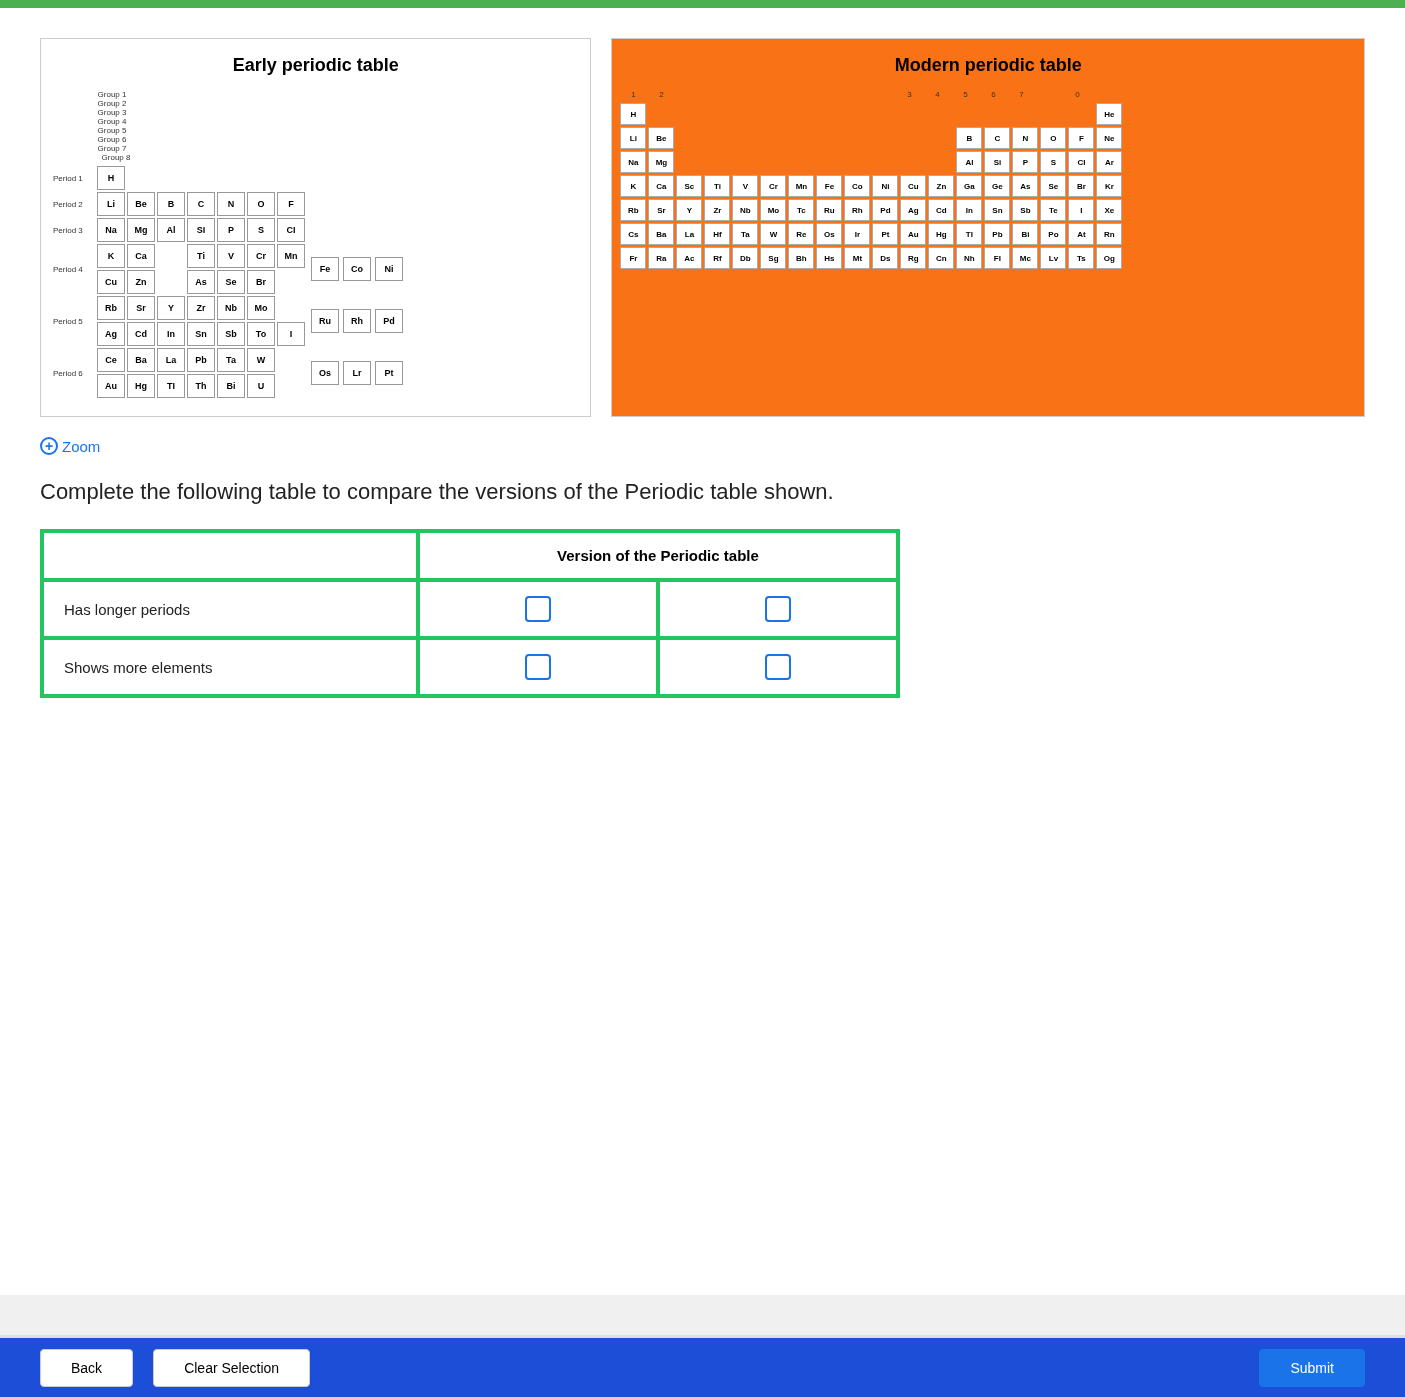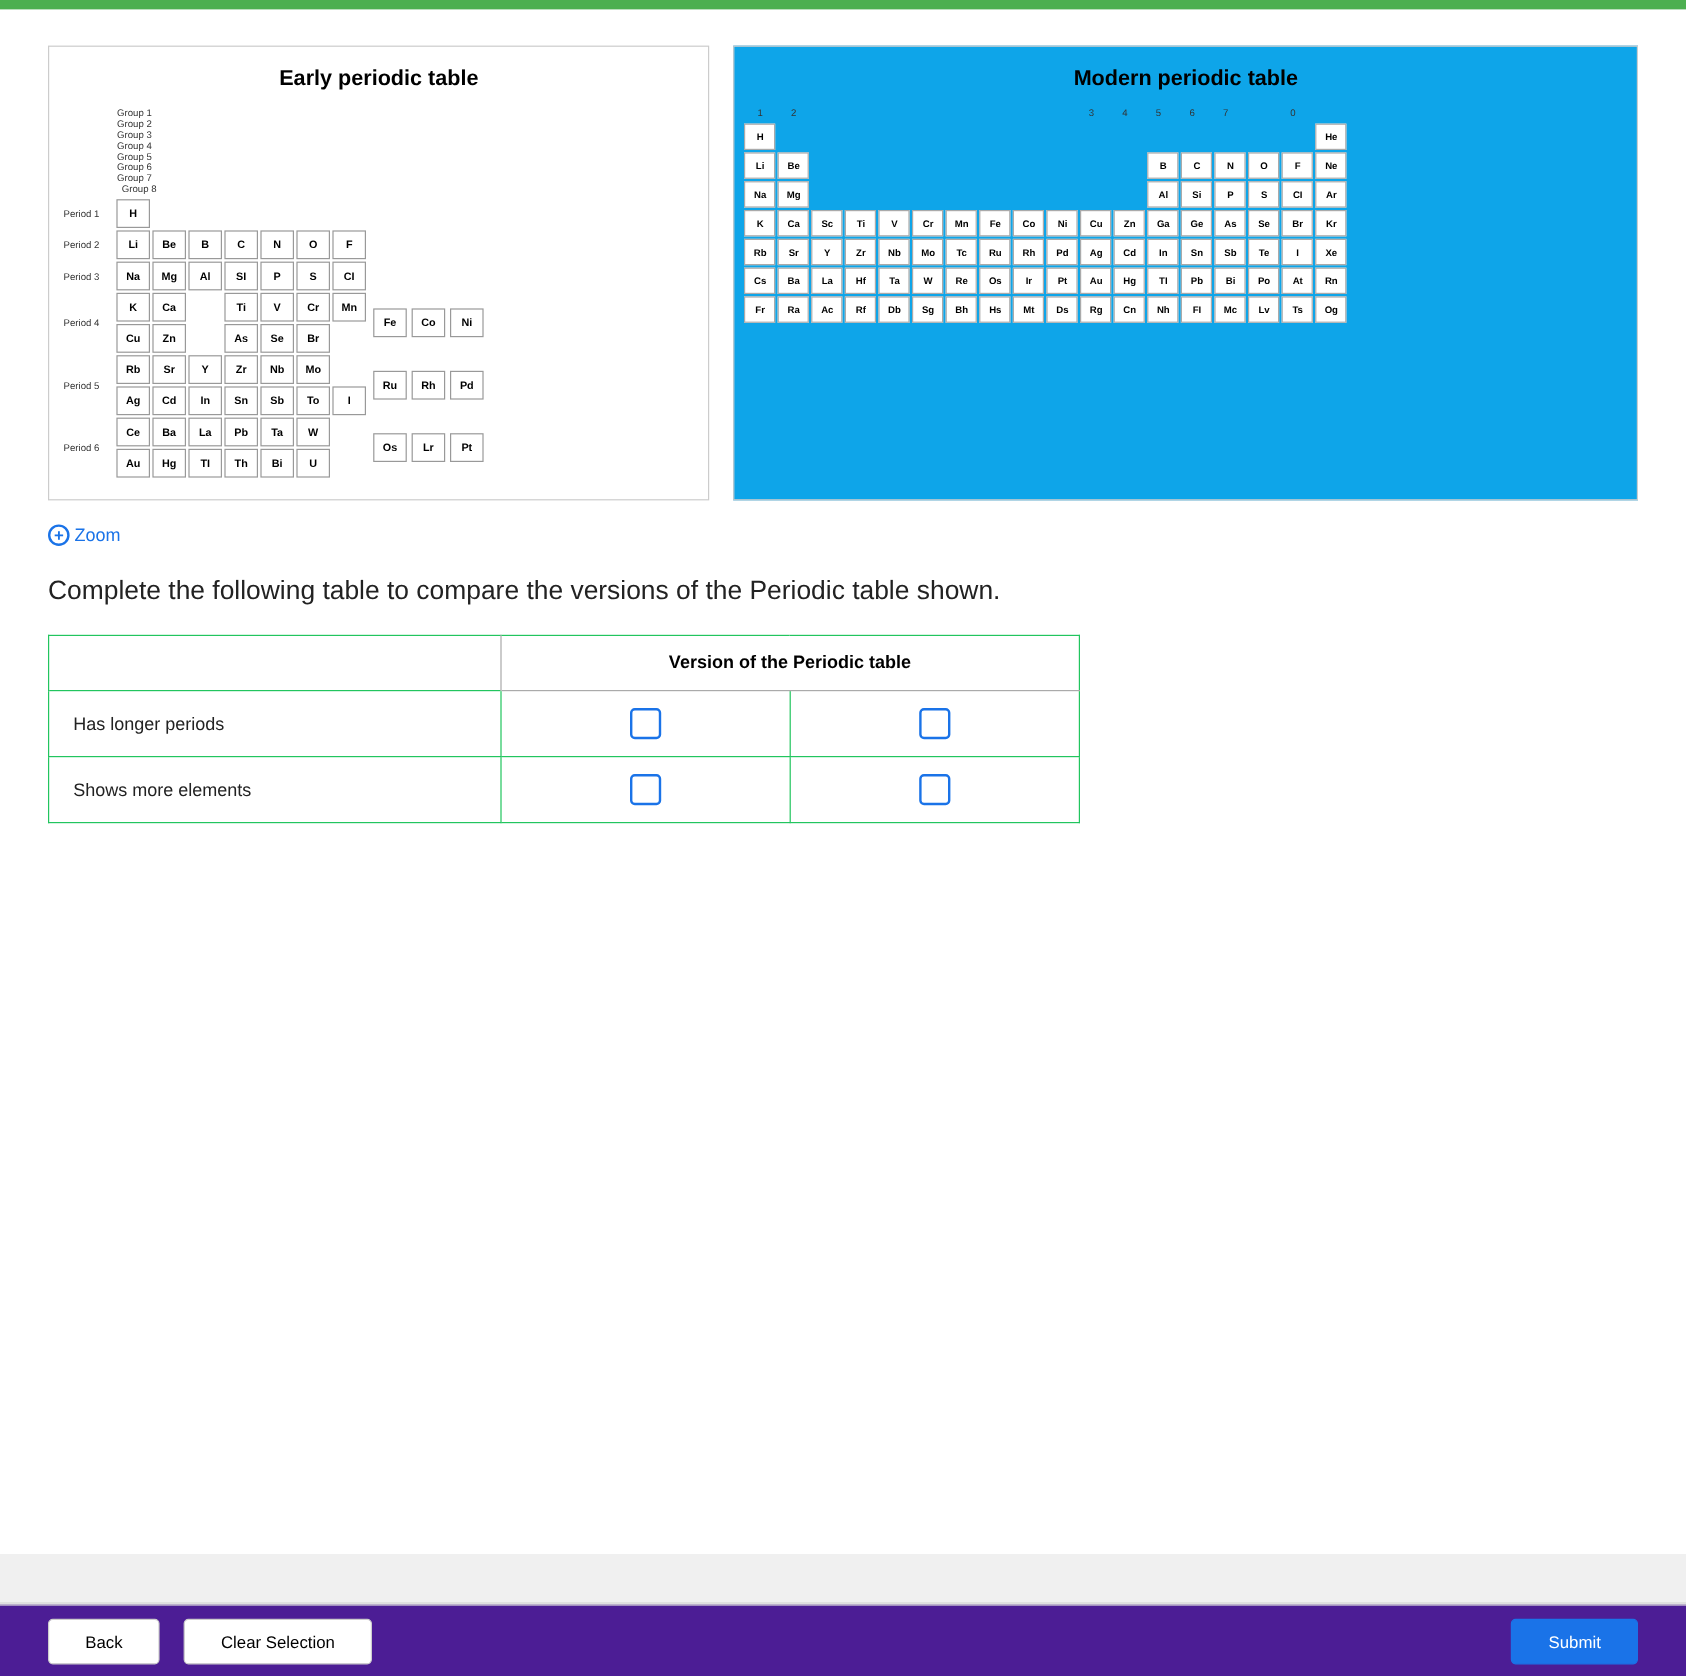--- a/index.html
+++ b/index.html
@@ -94,21 +94,21 @@
     .early-pt .triple-cell {
       display: flex;
       gap: 2px;
     }
 
     
     .modern-table-wrapper {
       flex: 1.4;
       border: 1px solid #ccc;
       padding: 16px 8px;
-      background: #0ea5e9;
+      background: #f97316;
     }
 
     .modern-pt {
       font-size: 7px;
       overflow-x: auto;
     }
 
     .mel {
       width: 26px;
       height: 22px;
@@ -162,21 +162,21 @@
       margin-left: 0;
     }
 
     .comparison-table {
       border-collapse: collapse;
       width: 860px;
     }
 
     .comparison-table th,
     .comparison-table td {
-      border: 1px solid #22c55e;
+      border: 4px solid #22c55e;
       padding: 14px 20px;
     }
 
     .comparison-table .version-header {
       text-align: center;
       font-weight: bold;
       font-size: 15px;
       background: #fff;
       border-bottom: 1px solid #aaa;
     }
@@ -224,21 +224,21 @@
       background: #fff;
     }
 
     .bottom-bar {
       height: 2px;
       background: #e0e0e0;
       margin-top: 40px;
     }
 
     .footer-area {
-      background: #4c1d95;
+      background: #1d4ed8;
       height: 60px;
       border-top: 1px solid #ddd;
       display: flex;
       align-items: center;
       padding: 0 40px;
       gap: 20px;
     }
 
     .footer-btn {
       padding: 10px 30px;

